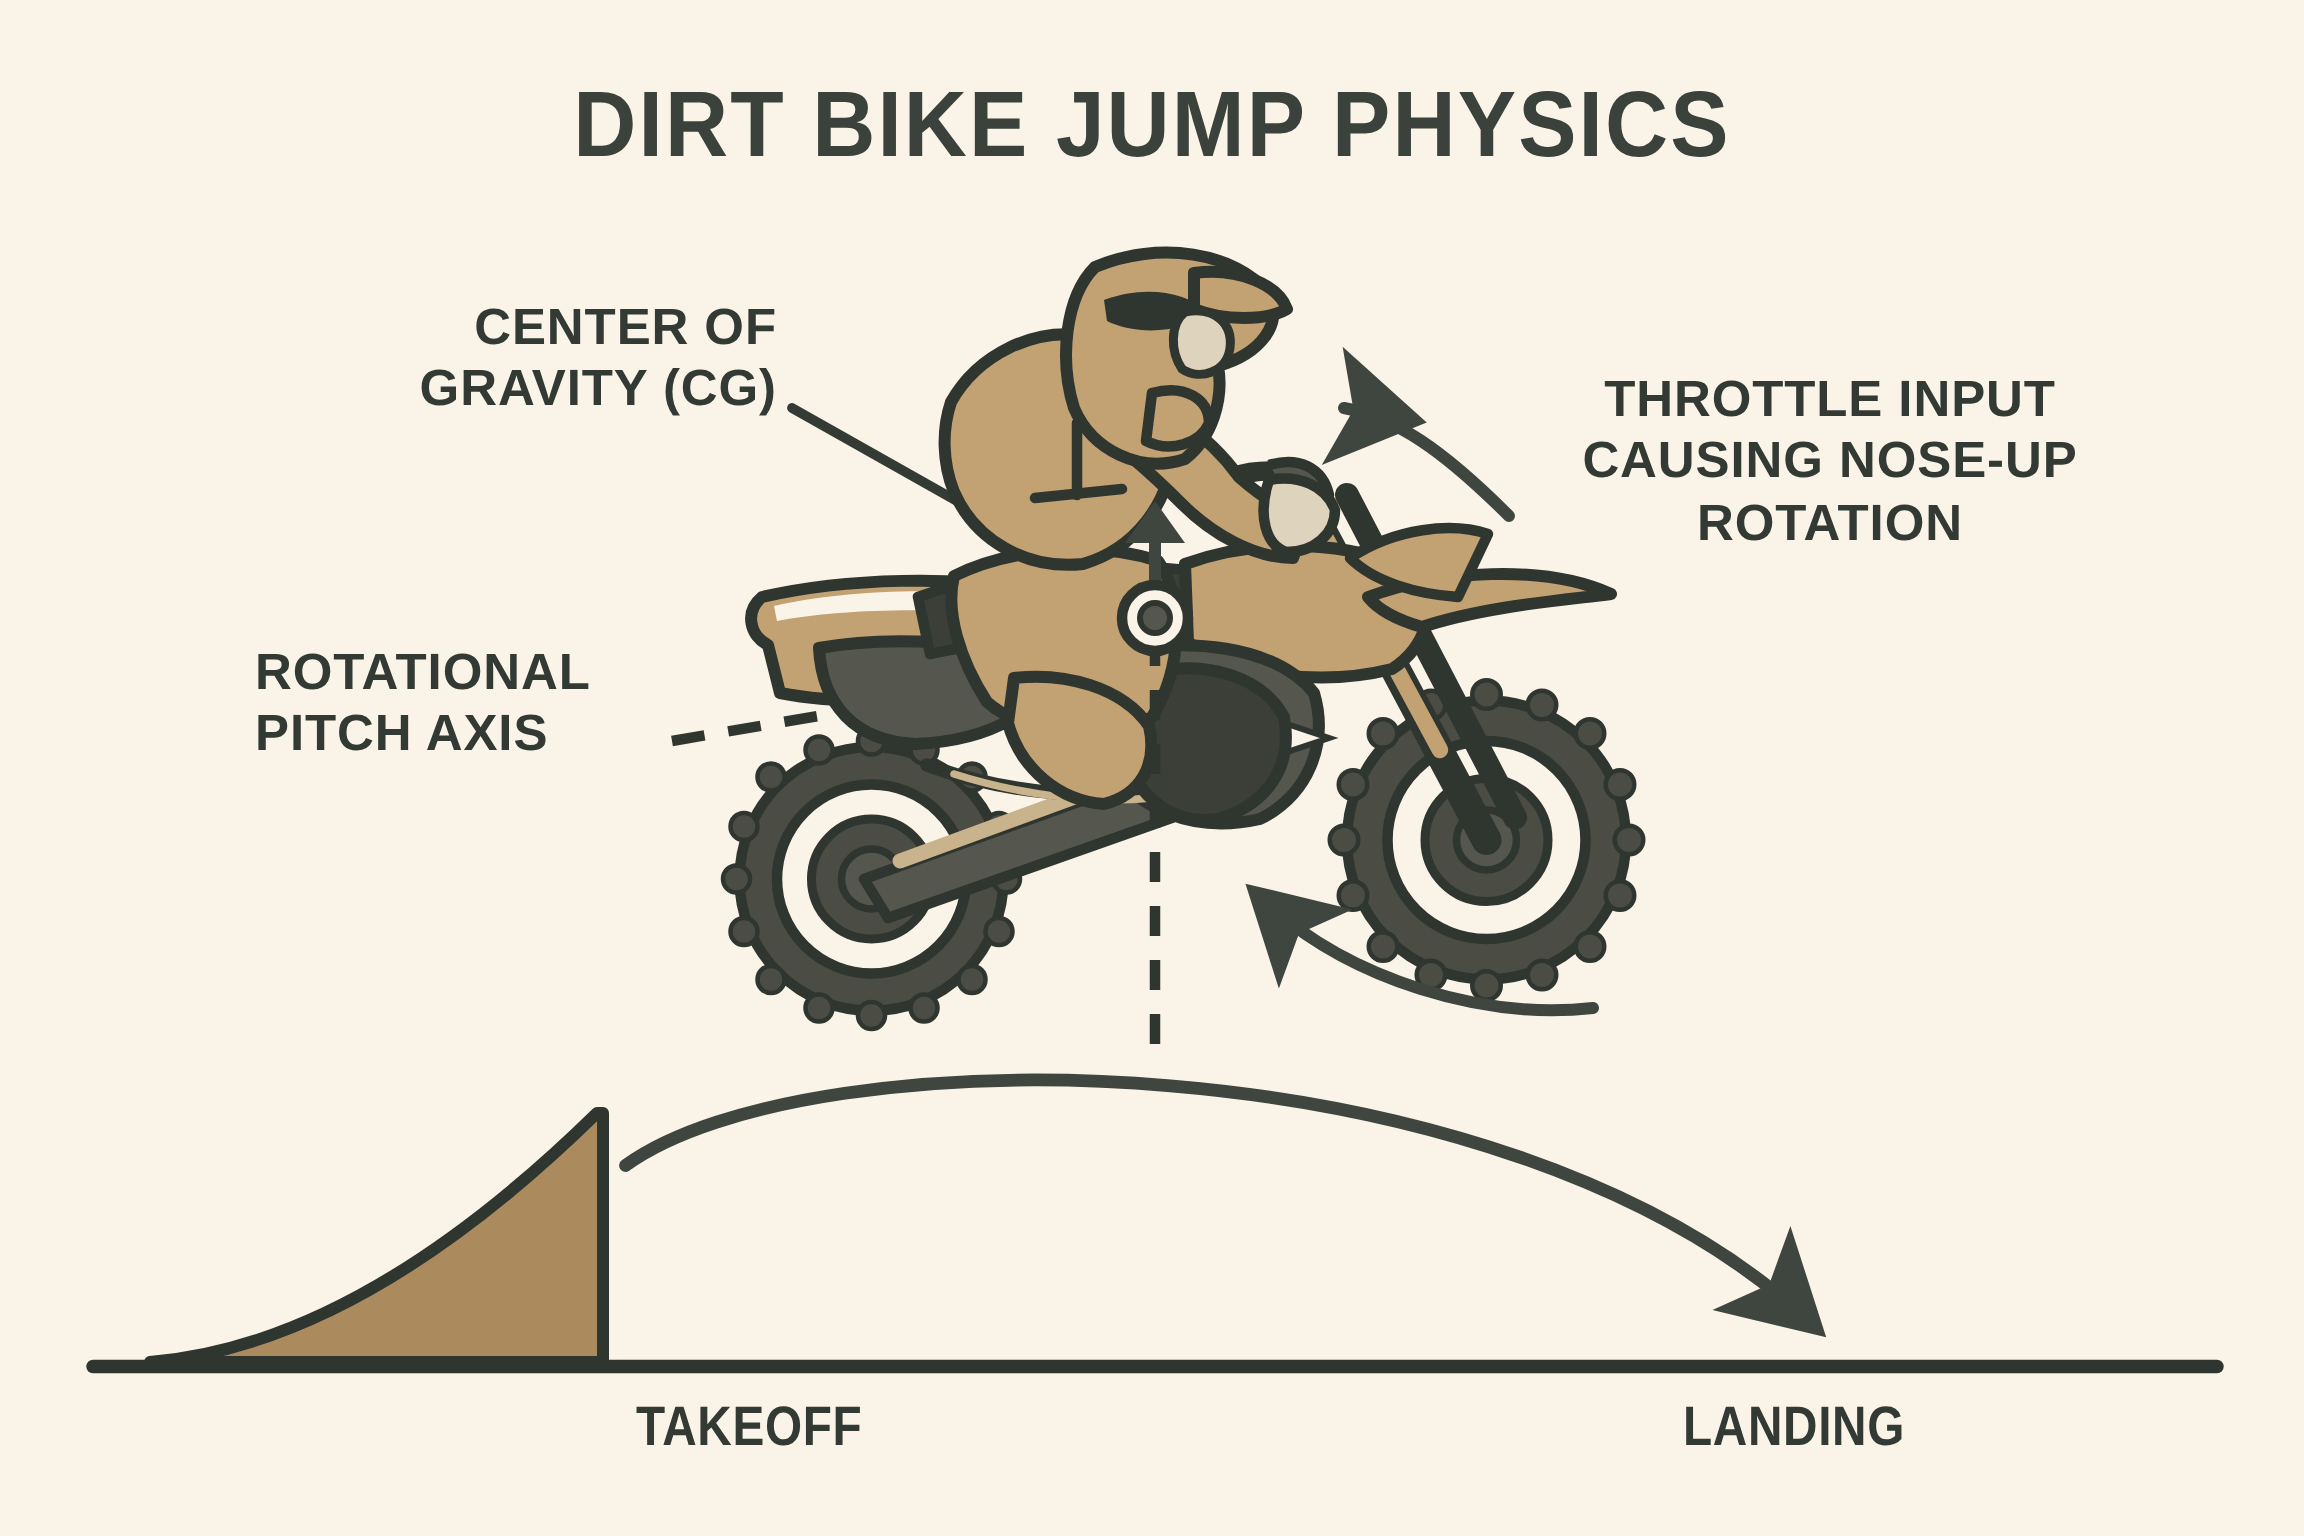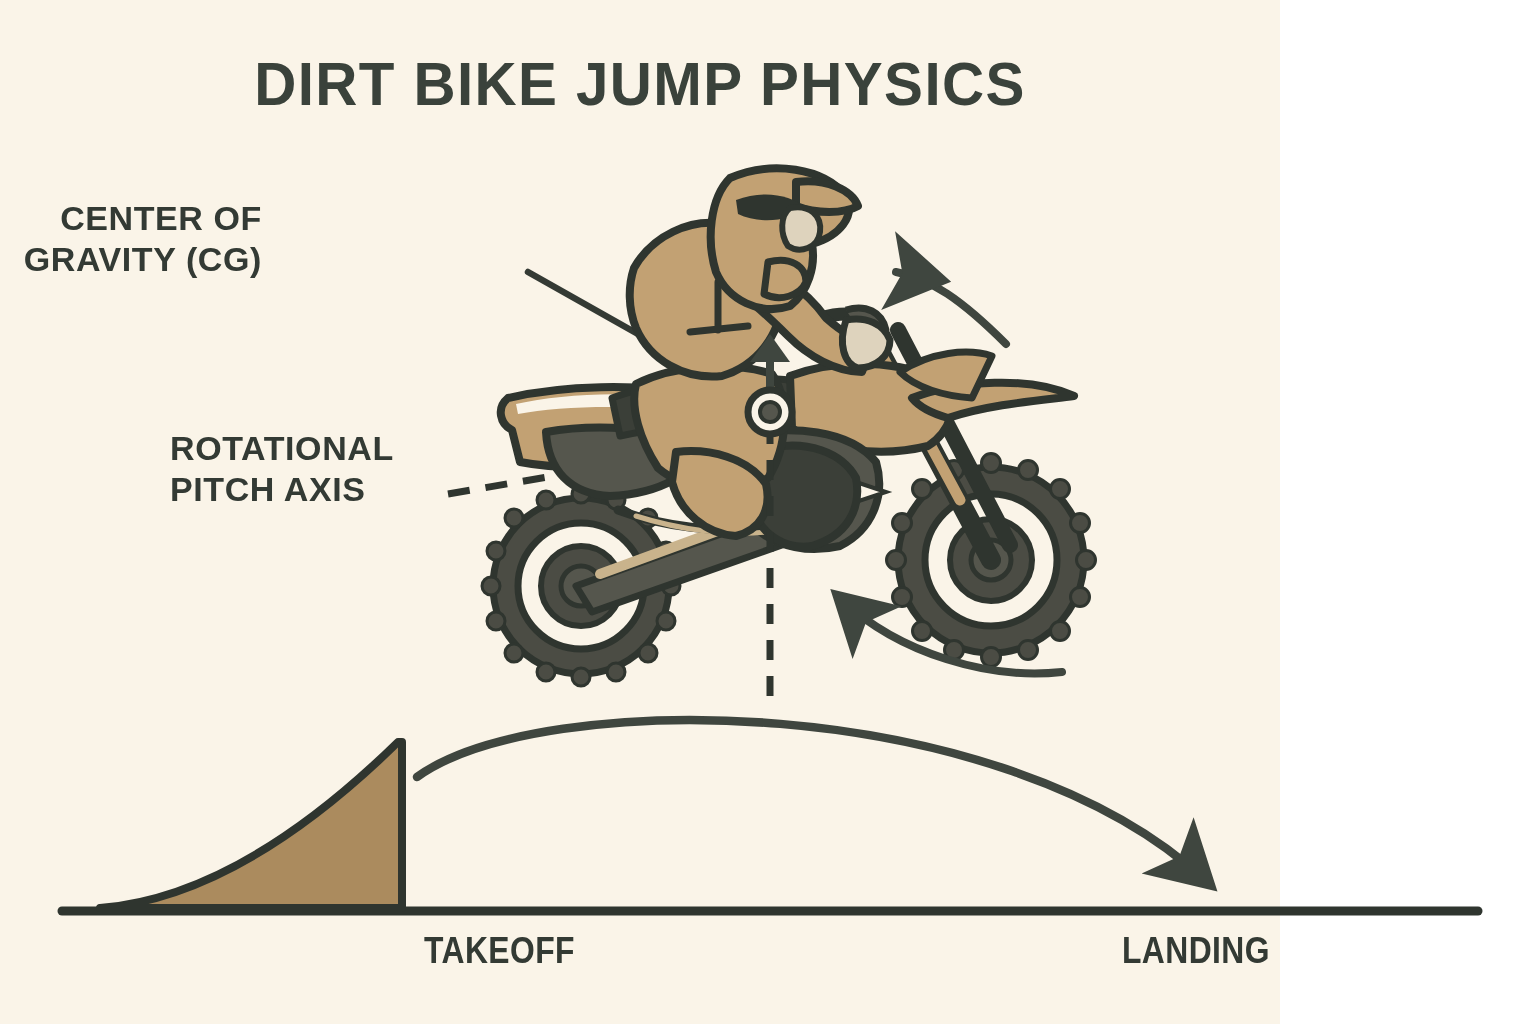--- a/index.html
+++ b/index.html
@@ -7,21 +7,21 @@
     padding: 0;
   }
   body {
     width: 1536px;
     height: 1024px;
     overflow: hidden;
     font-family: "Liberation Sans", sans-serif;
   }
   #stage {
     position: relative;
-    width: 1280px;
+    width: 1536px;
     height: 1024px;
     background: #faf4e8;
   }
   #stage svg {
     position: absolute;
     inset: 0;
     width: 1536px;
     height: 1024px;
   }
   .lbl {
@@ -324,19 +324,22 @@
       <path d="M 1062 672 C 990 680, 900 654, 842 600" fill="none" stroke="#3f463f" stroke-width="8" stroke-linecap="round" marker-end="url(#ah-std)"></path>
     </g>
   </svg>
 
   <div class="lbl" id="lbl-pitch">ROTATIONAL
 PITCH AXIS</div>
 
   <div class="lbl" id="lbl-cg">CENTER OF
 GRAVITY (CG)</div>
 
+  <div class="lbl" id="lbl-throttle">THROTTLE INPUT
+CAUSING NOSE-UP
+ROTATION</div>
 
 
   <div class="lbl" id="lbl-takeoff">TAKEOFF</div>
 
   <div class="lbl" id="lbl-landing">LANDING</div>
 
 </div>
 
 </body></html>

